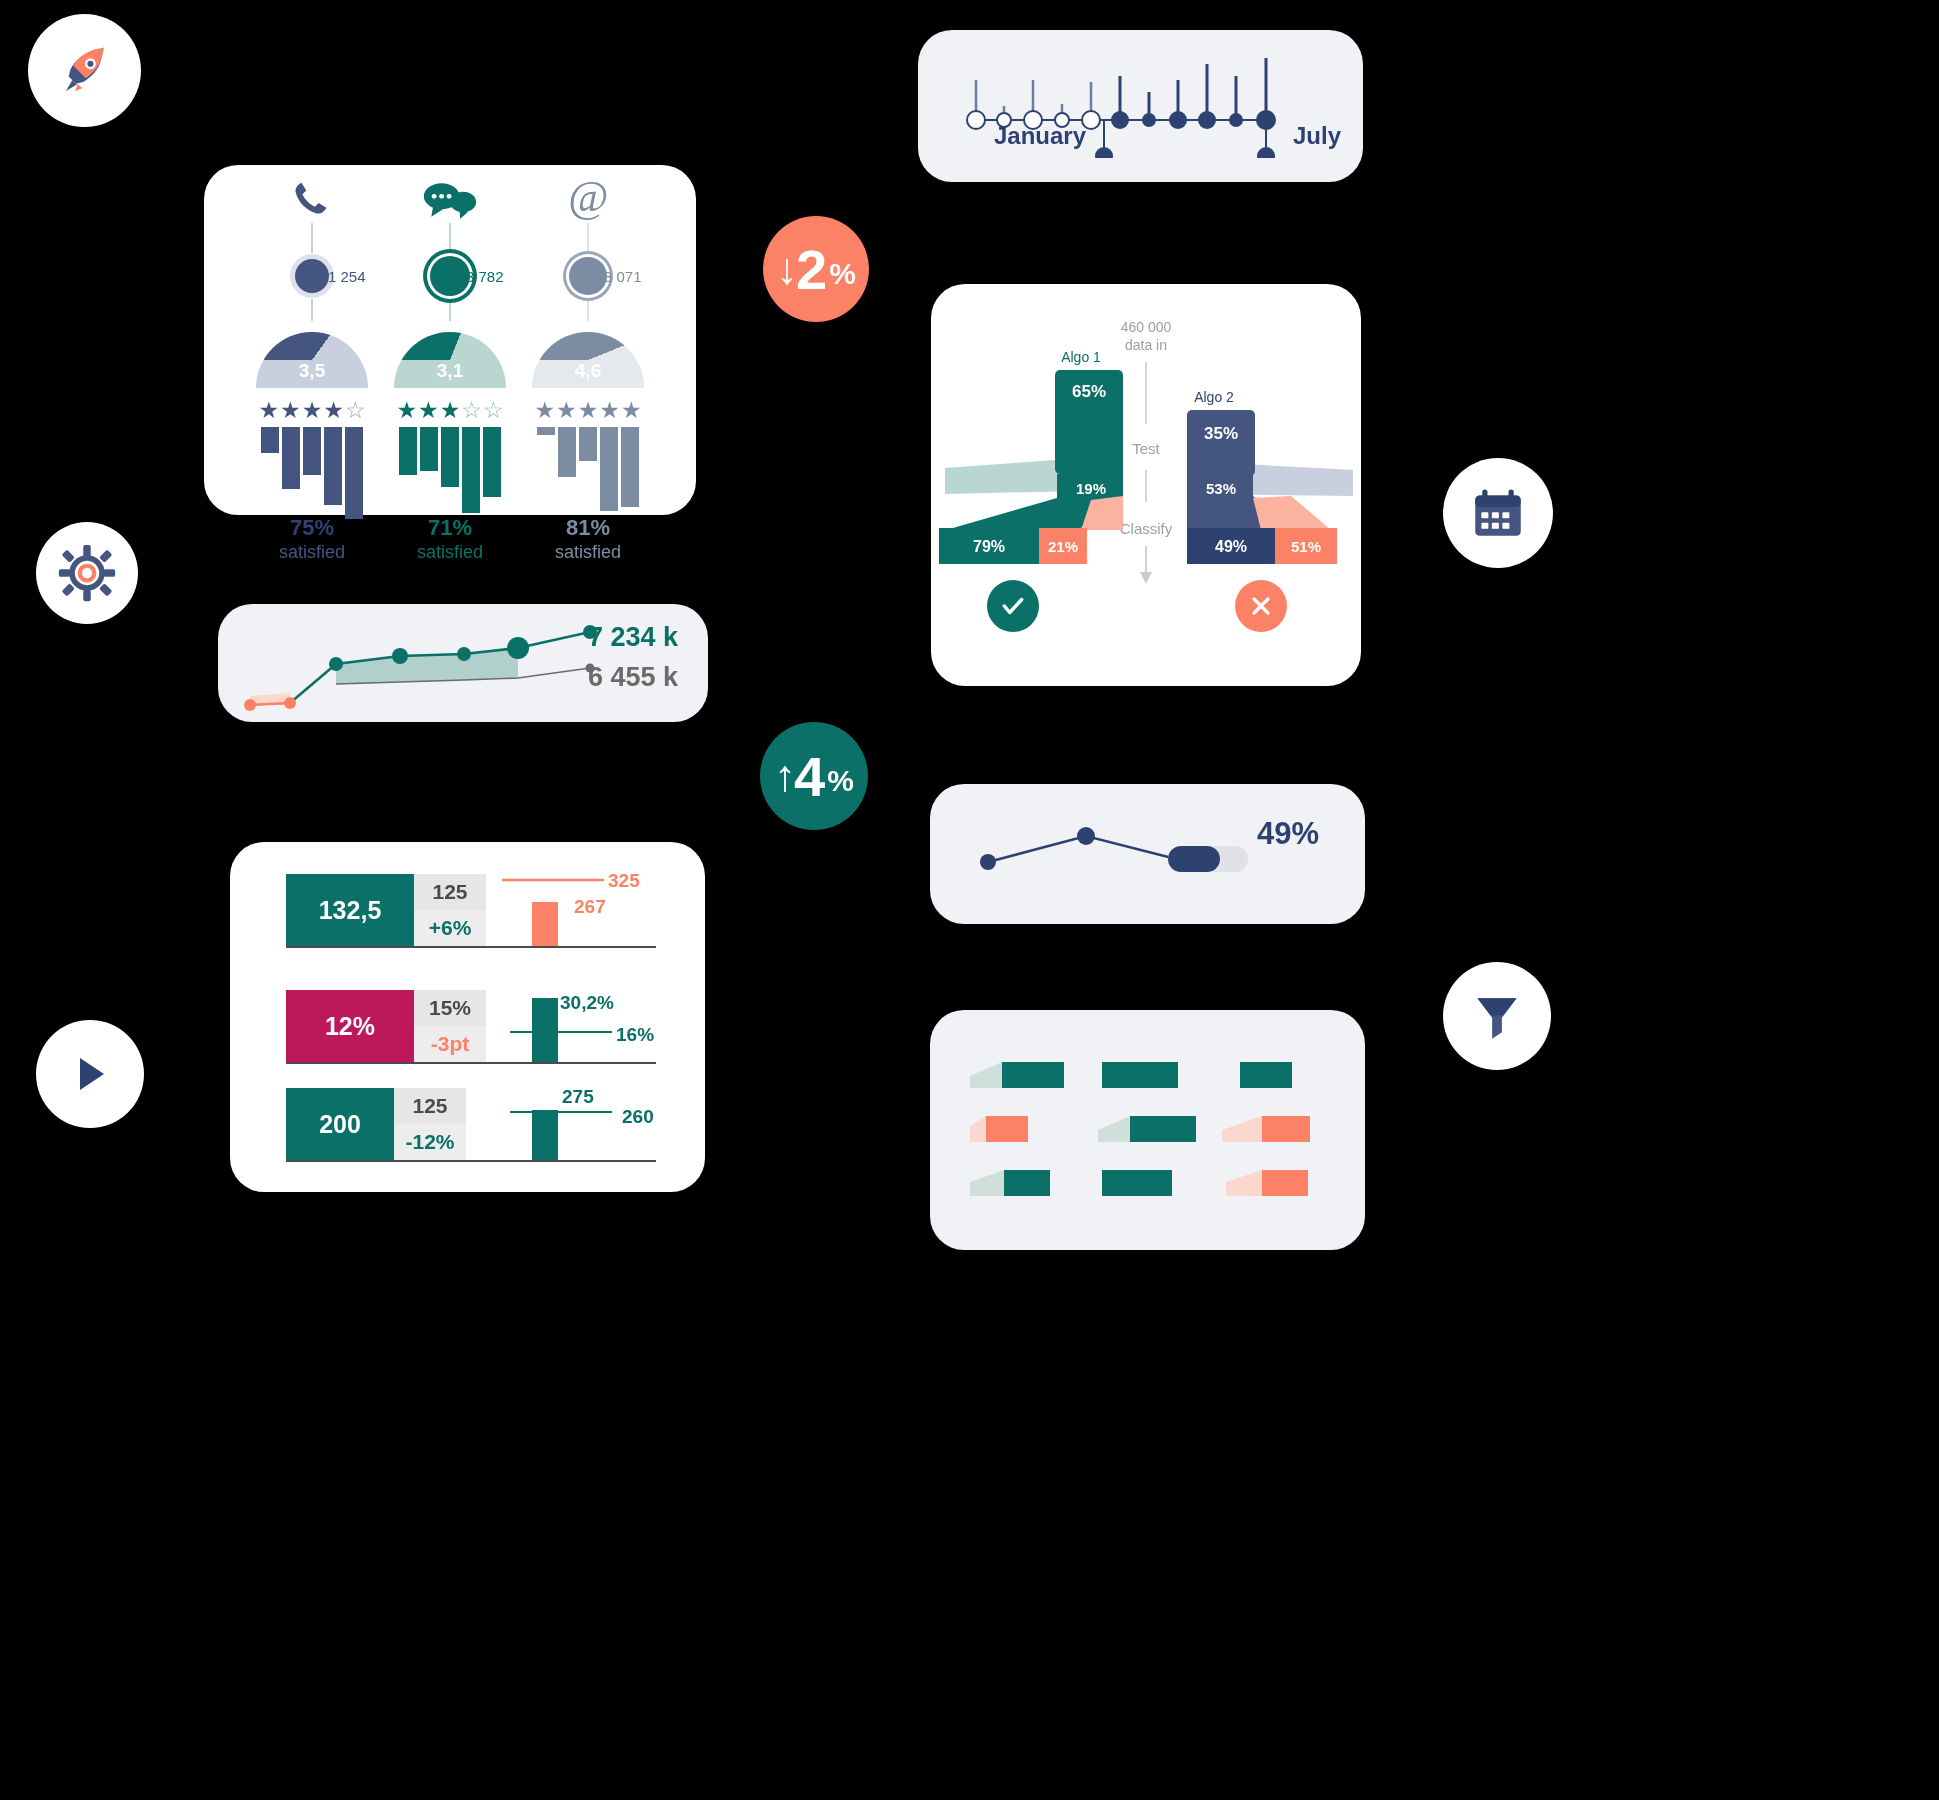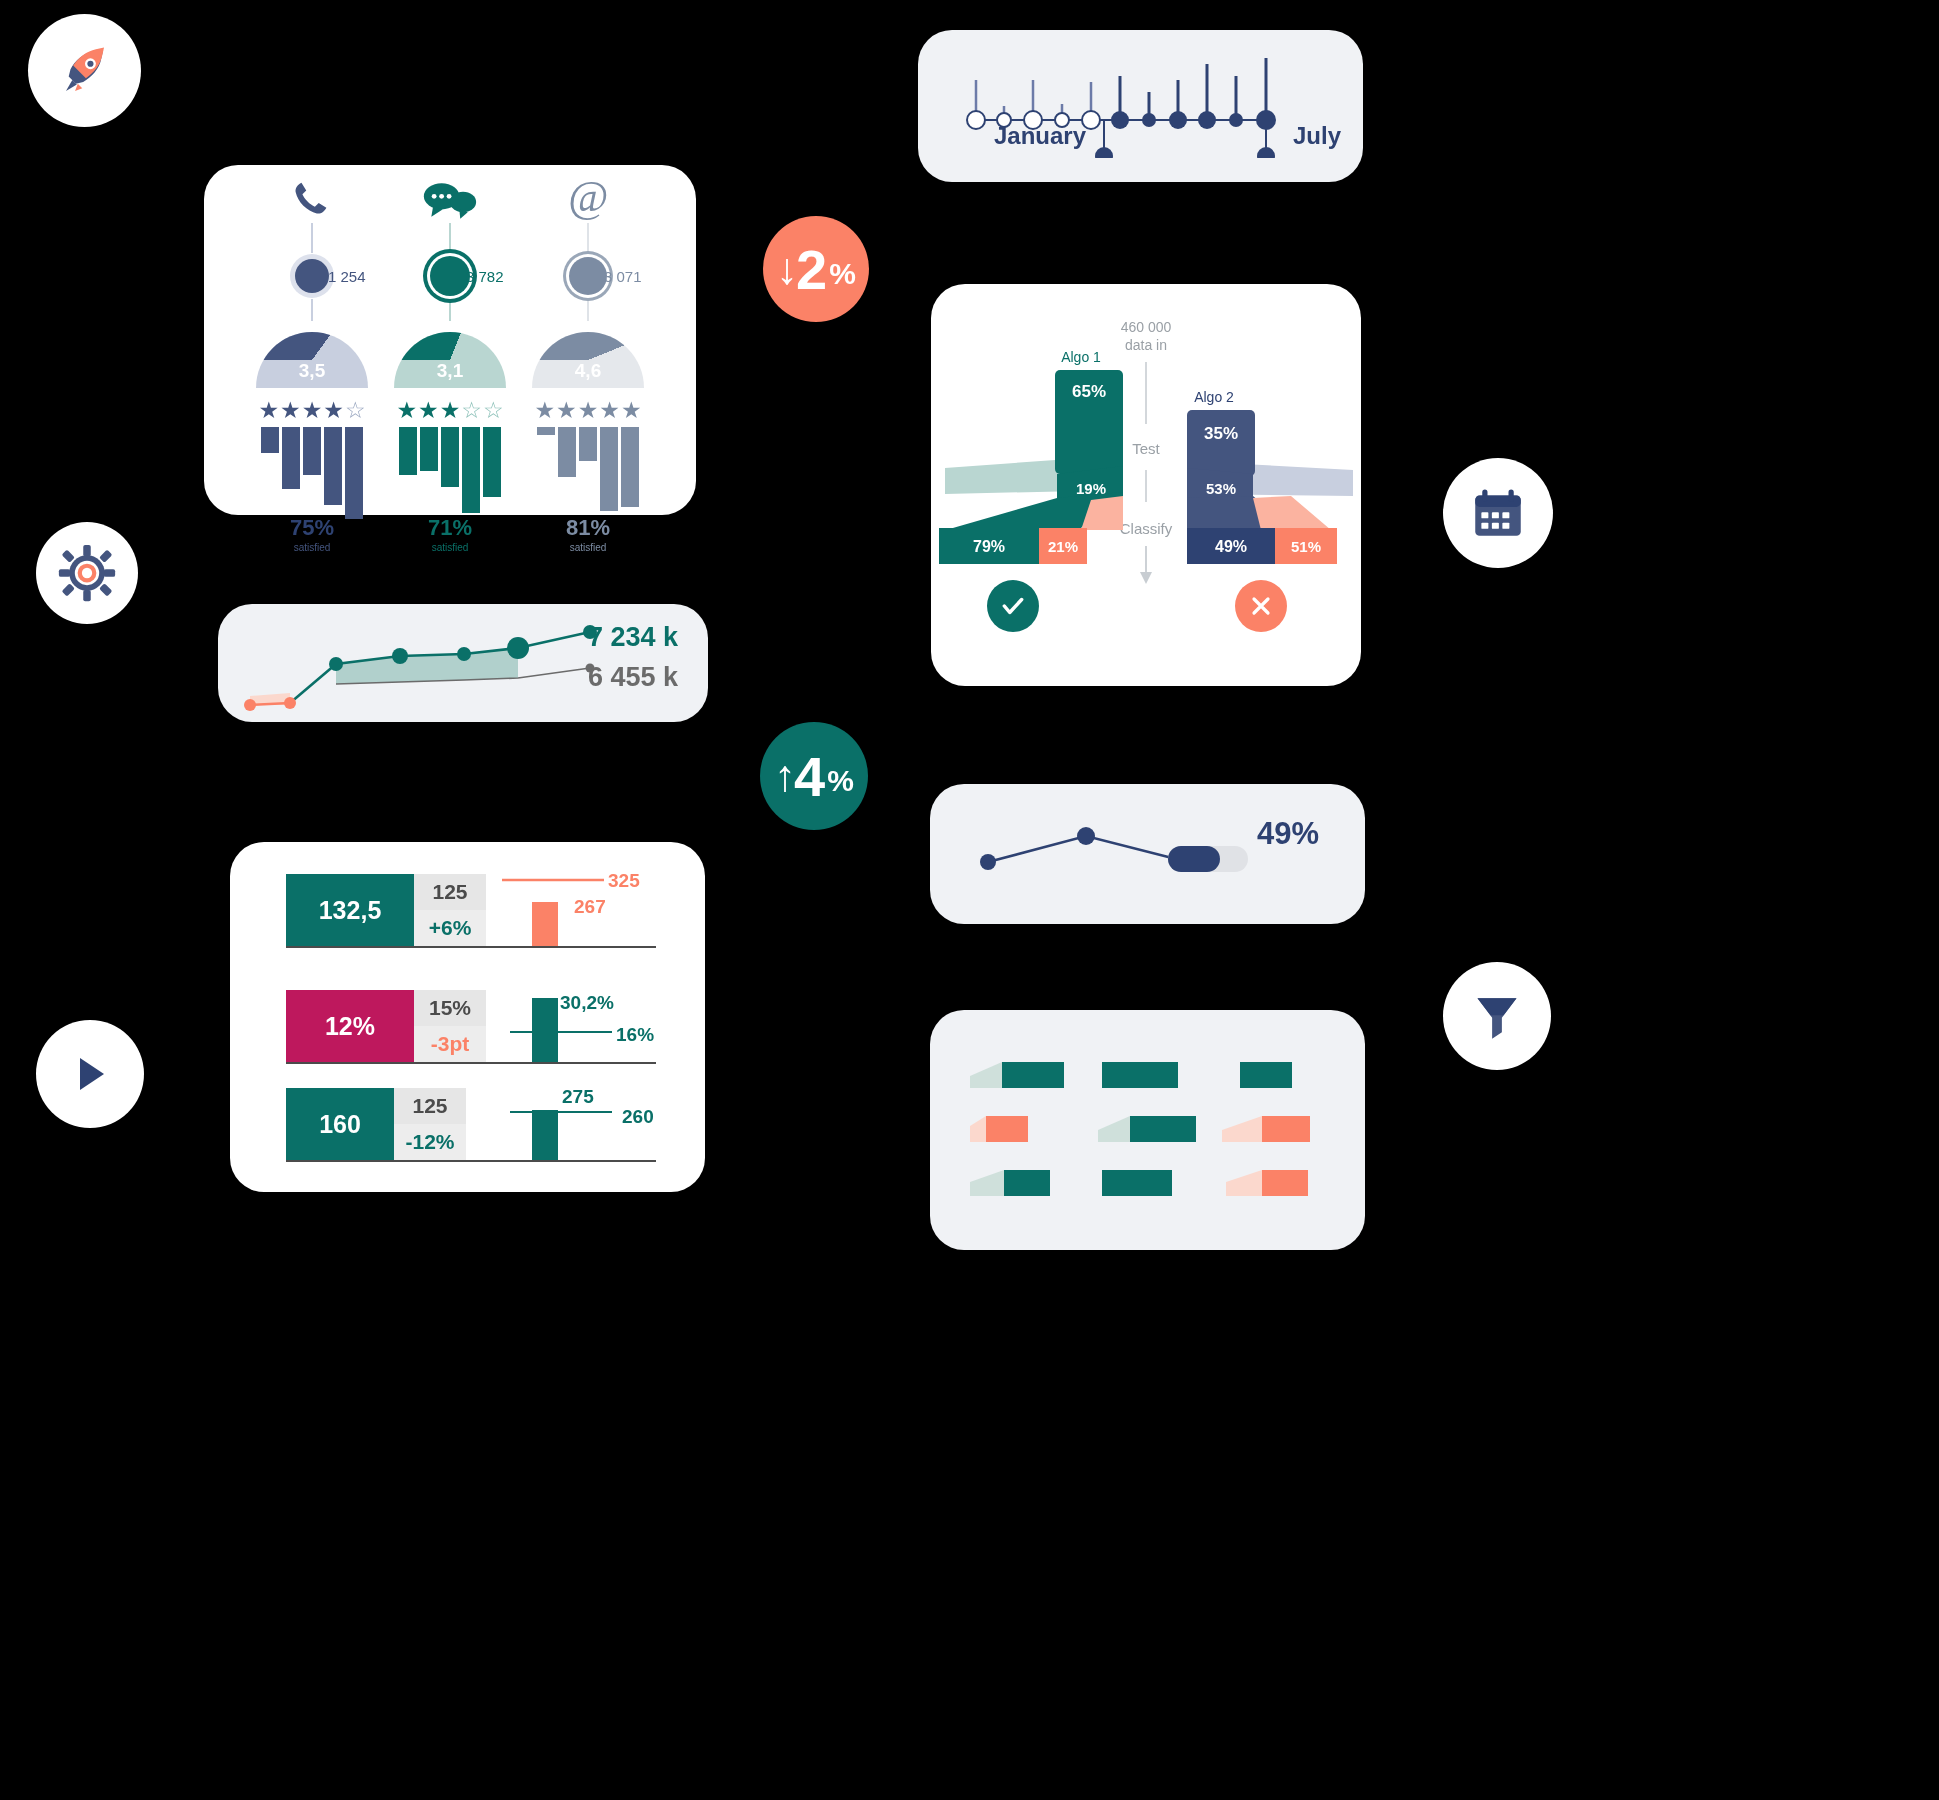--- a/index.html
+++ b/index.html
@@ -43,21 +43,21 @@
   .chan-dot { width: 34px; height: 34px; border-radius: 50%; }
   .chan-dot-count { position: absolute; left: 96px; font-size: 15px; white-space: nowrap; }
   .gauge-wrap { position: relative; width: 112px; height: 56px; margin: 11px auto; }
   .gauge { width: 112px; height: 56px; border-radius: 112px 112px 0 0; overflow: hidden; position: relative;}
   .gauge-val { position: absolute; bottom: 6px; left: 0; width: 100%; text-align: center;
                color: #fff; font-size: 19px; font-weight: bold; }
   .stars { display:flex; justify-content:center; gap:1px; font-size: 23px; line-height: 1; margin-top: 4px;}
   .spark { display:flex; justify-content:center; align-items:flex-start; gap:3px; height: 84px; margin-top: 5px; position: relative;}
   .spark span { display:block; width: 18px; }
   .sat-pct { text-align:center; font-size: 22px; font-weight: bold; margin-top: 4px;}
-  .sat-lbl { text-align:center; font-size: 10px; margin-top: 1px;}
+  .sat-lbl { text-align:center; font-size: 18px; margin-top: 1px;}
 
   
   #timeline-card { left: 918px; top: 30px; width: 445px; height: 152px; }
   .tl-month { position:absolute; bottom: 32px; font-size: 24px; font-weight: bold; color:#2e4272; }
 
   
   #algo-card { left: 931px; top: 284px; width: 430px; height: 402px; }
 
   
   #trend-card { left: 218px; top: 604px; width: 490px; height: 118px; }
@@ -430,21 +430,21 @@
       <svg class="mini-chart" viewBox="0 0 170 74">
         <rect x="46" y="8" width="26" height="64" fill="#0a7068"></rect>
         <line x1="24" y1="42" x2="126" y2="42" stroke="#0a7068" stroke-width="2.2"></line>
       </svg>
       <div class="mini-lbl" style="left:274px;top:2px;color:#0a7068;">30,2%</div>
       <div class="mini-lbl" style="left:330px;top:34px;color:#0a7068;">16%</div>
     </div>
 
     <div class="bar-row" style="top:246px;">
       <div class="bar-main" style="width:108px;background:#0a7068;">
-        <span class="bar-main-val">160</span>
+        <span class="bar-main-val">200</span>
       </div>
       <div class="bar-box" style="left:108px;">
         <div class="bar-box-top">125</div>
         <div class="bar-box-bot" style="color:#0a7068;">-12%</div>
       </div>
       <div class="bar-axis"></div>
       <svg class="mini-chart" viewBox="0 0 170 74">
         <rect x="46" y="22" width="26" height="50" fill="#0a7068"></rect>
         <line x1="24" y1="24" x2="126" y2="24" stroke="#0a7068" stroke-width="2.2"></line>
       </svg>

